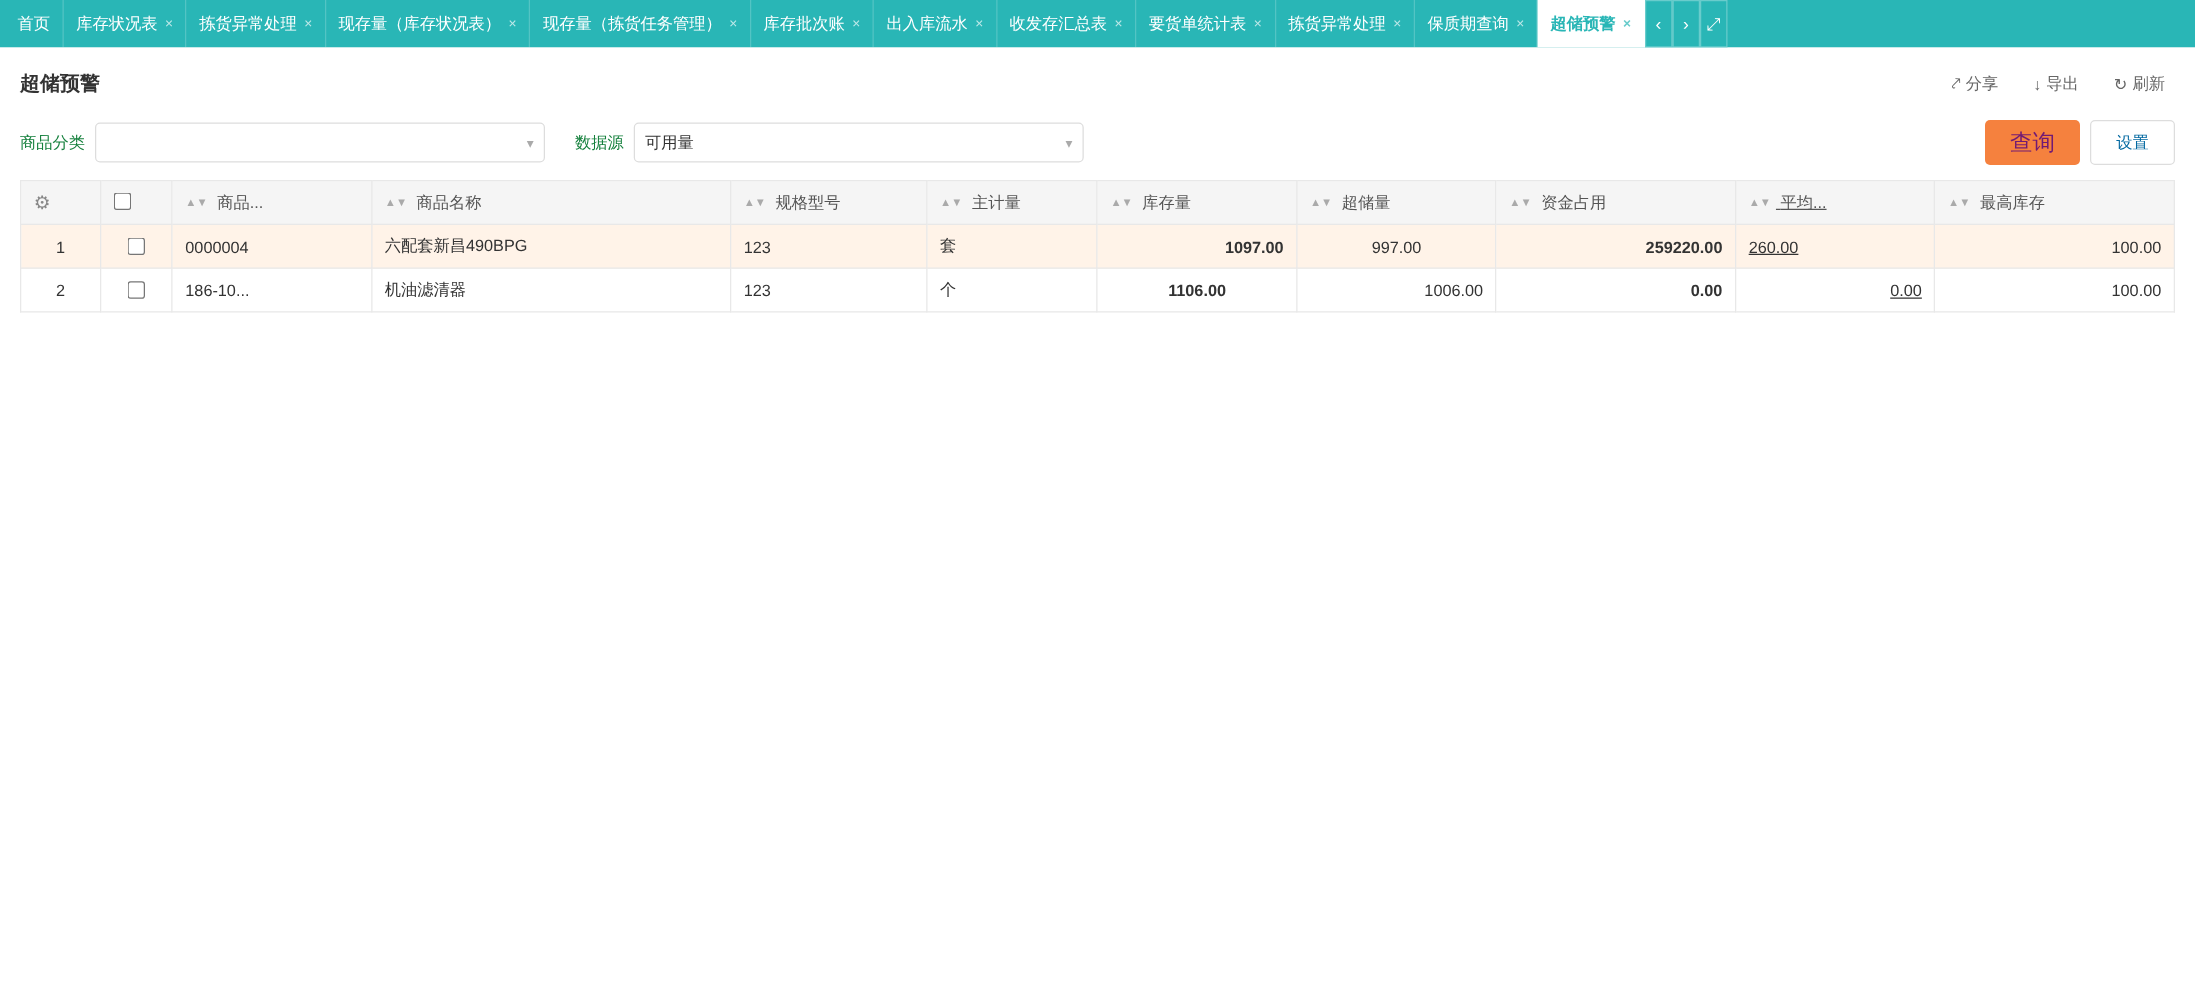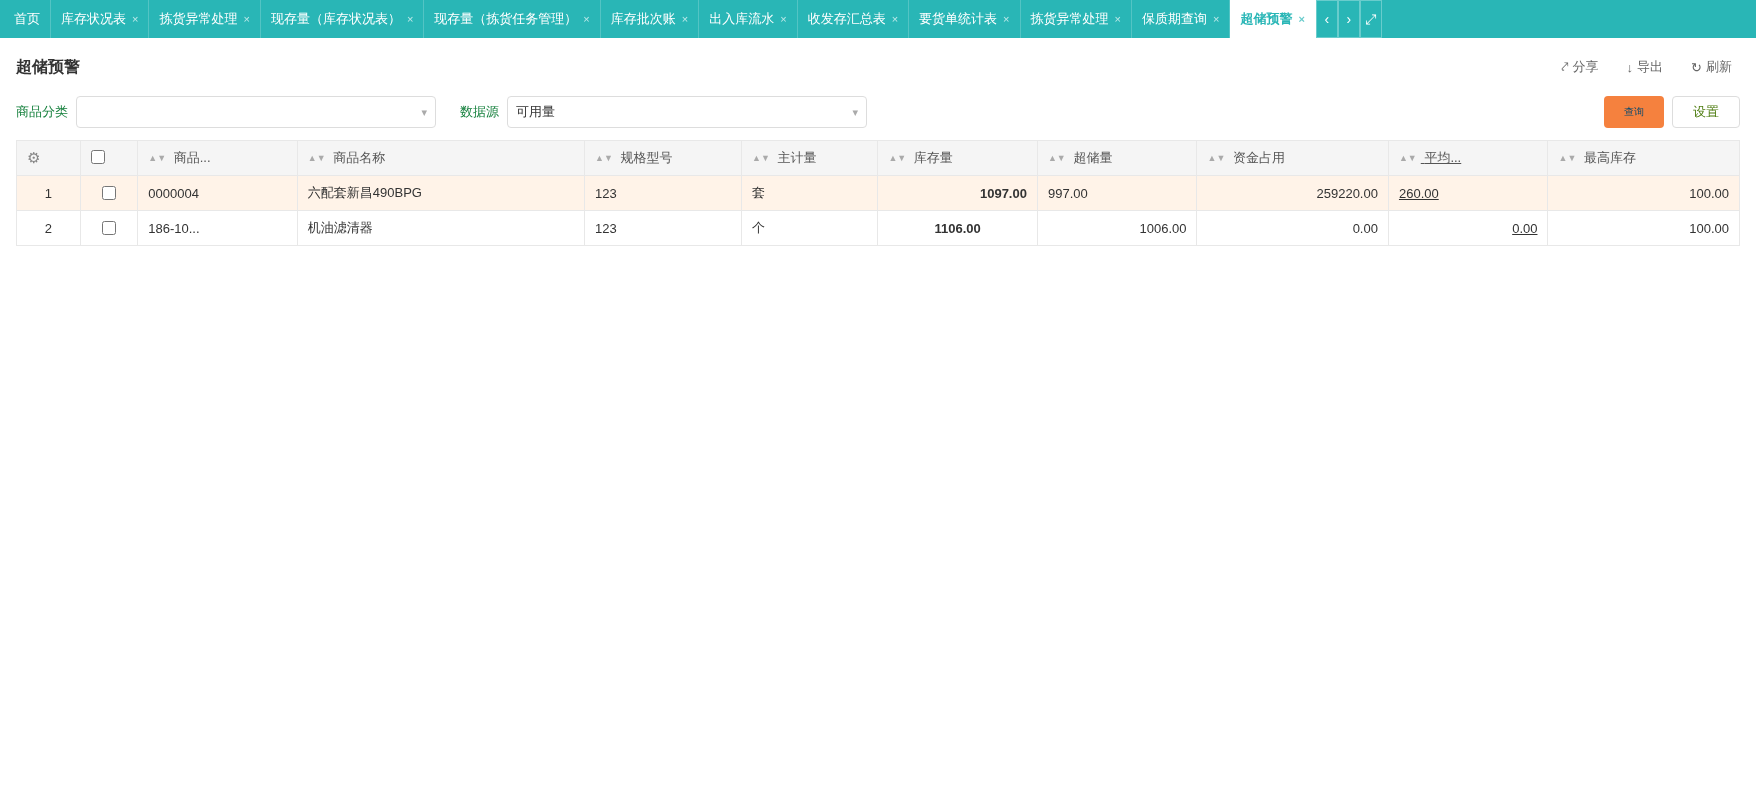--- a/index.html
+++ b/index.html
@@ -131,30 +131,30 @@
       background: #fff;
       font-size: 13px;
       color: #333;
     }
     .filter-select .chevron, .filter-select-datasource .chevron {
       color: #aaa;
       font-size: 11px;
     }
     .btn-query {
       background: #f5813e;
-      color: #0c4a6e;
+      color: #701a75;
       border: none;
       border-radius: 4px;
       padding: 6px 20px;
-      font-size: 10px;
+      font-size: 18px;
       cursor: pointer;
     }
     .btn-settings {
       background: #fff;
-      color: #4d7c0f;
+      color: #0369a1;
       border: 1px solid #ddd;
       border-radius: 4px;
       padding: 6px 20px;
       font-size: 13px;
       cursor: pointer;
     }
 
     
     .data-table {
       width: 100%;
@@ -194,21 +194,21 @@
     .col-checkbox {
       width: 36px;
       text-align: center;
     }
     .col-code { width: 100px; }
     .col-name { width: 180px; }
     .col-spec { width: 80px; }
     .col-unit { width: 80px; }
     .col-stock { width: 100px; text-align: right; font-weight: bold; }
     .col-over { width: 100px; text-align: right; }
-    .col-money { width: 120px; text-align: right; }
+    .col-money { width: 120px; text-align: right; font-weight: bold; }
     .col-avg { width: 100px; text-align: right; text-decoration: underline; }
     .col-maxstock { width: 120px; text-align: right; }
 
     .gear-icon { font-size: 15px; color: #888; }
     .checkbox-cell {
       display: flex;
       justify-content: center;
     }
     input[type="checkbox"] {
       width: 14px;
@@ -369,21 +369,21 @@
     <td class="col-checkbox">
       <div class="checkbox-cell">
               <input type="checkbox" style="">
             </div>
     </td>
     <td class="col-code">0000004</td>
     <td class="col-name">六配套新昌490BPG</td>
     <td class="col-spec">123</td>
     <td class="col-unit">套</td>
     <td class="col-stock" style="text-align:right">1097.00</td>
-    <td class="col-over" style="text-align:left">997.00</td>
+    <td class="col-over" style="text-align:center">997.00</td>
     <td class="col-money" style="text-align:right">259220.00</td>
     <td class="col-avg" style="text-align:left">260.00</td>
     <td class="col-maxstock" style="text-align:right">100.00</td>
   </tr>
         <tr class="row-normal">
     <td class="col-index">2</td>
     <td class="col-checkbox">
       <div class="checkbox-cell">
               <input type="checkbox" style="">
             </div>

